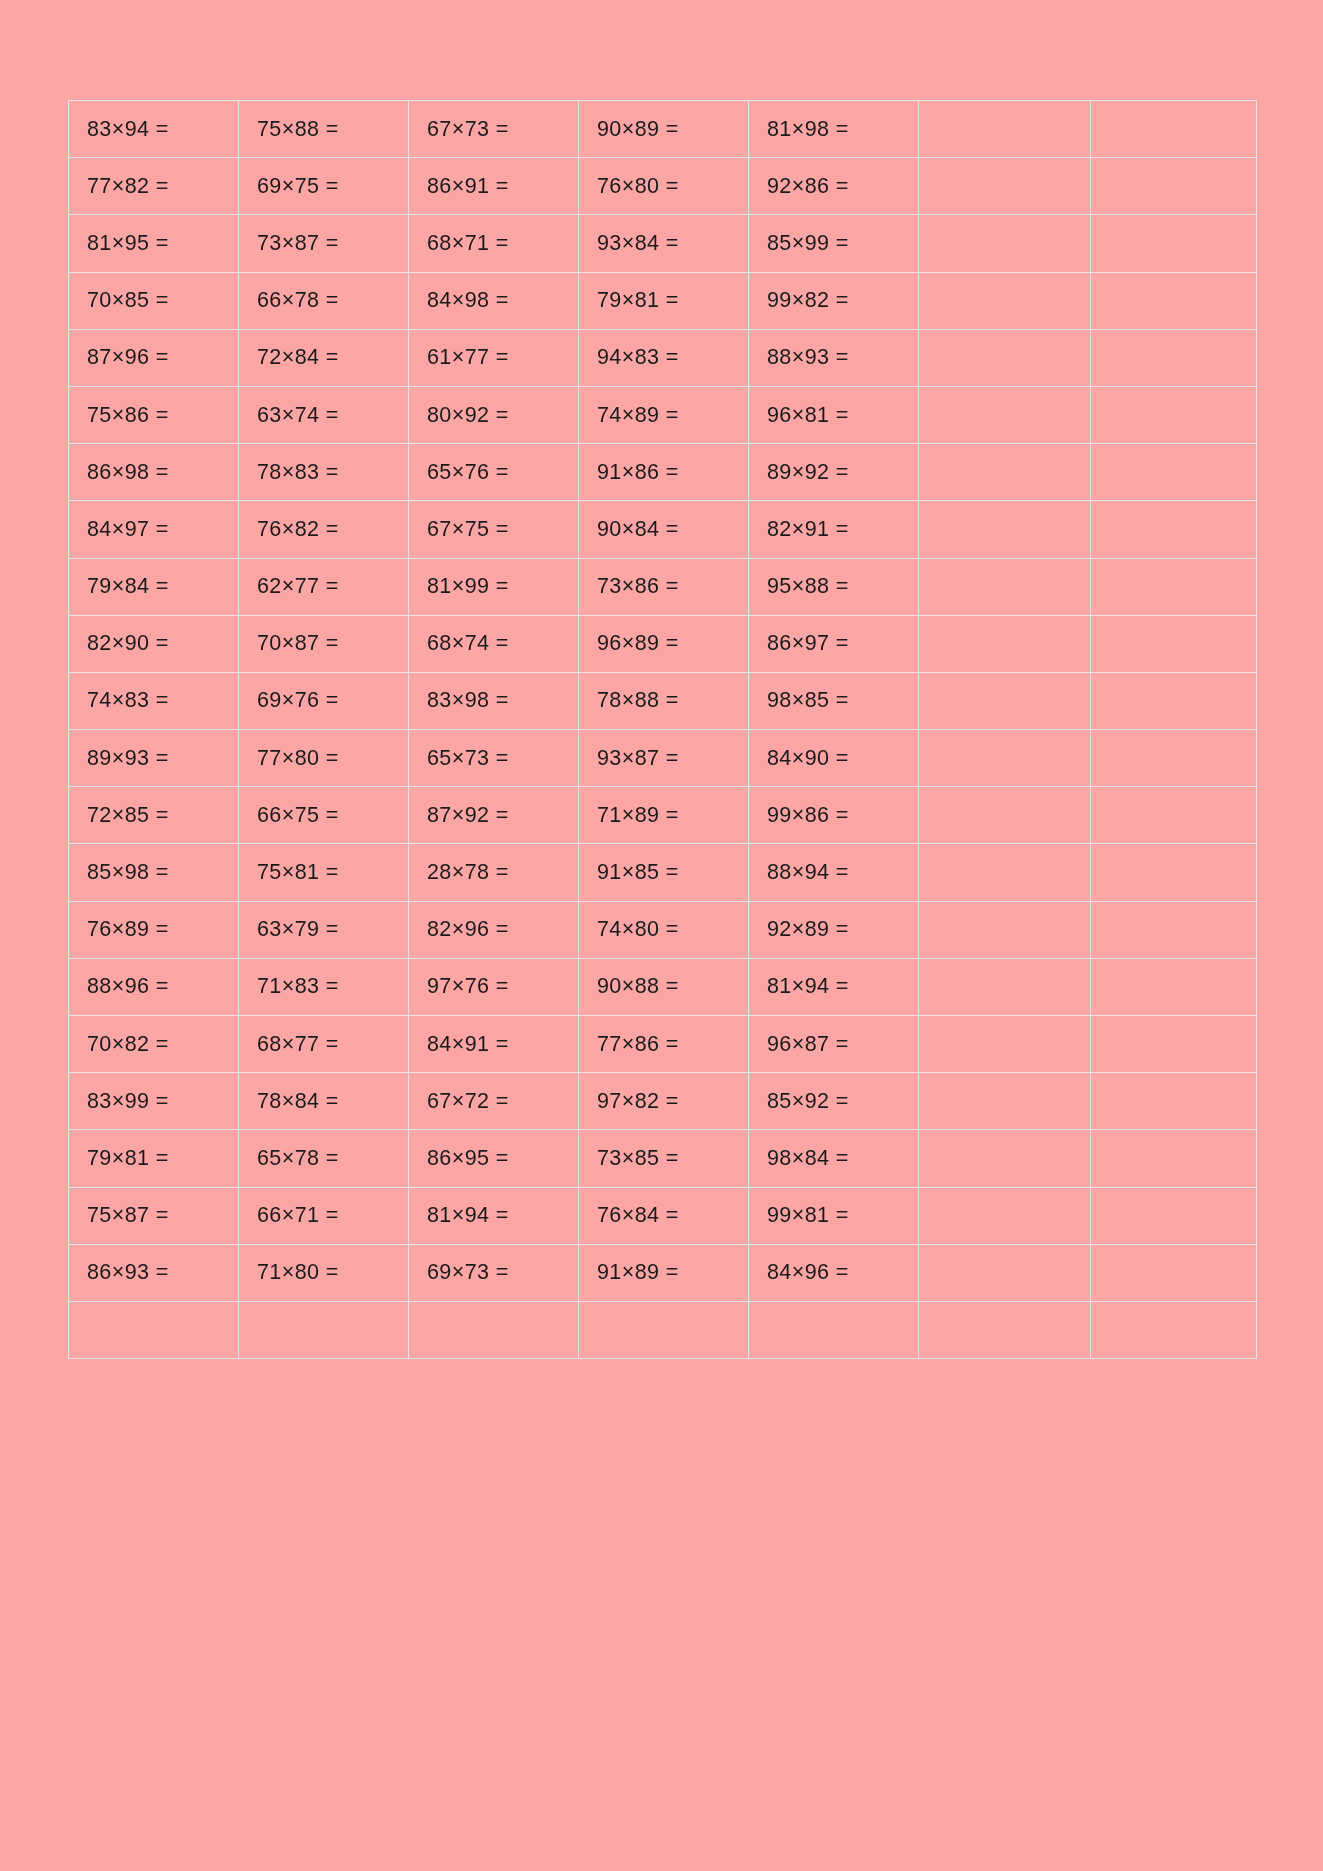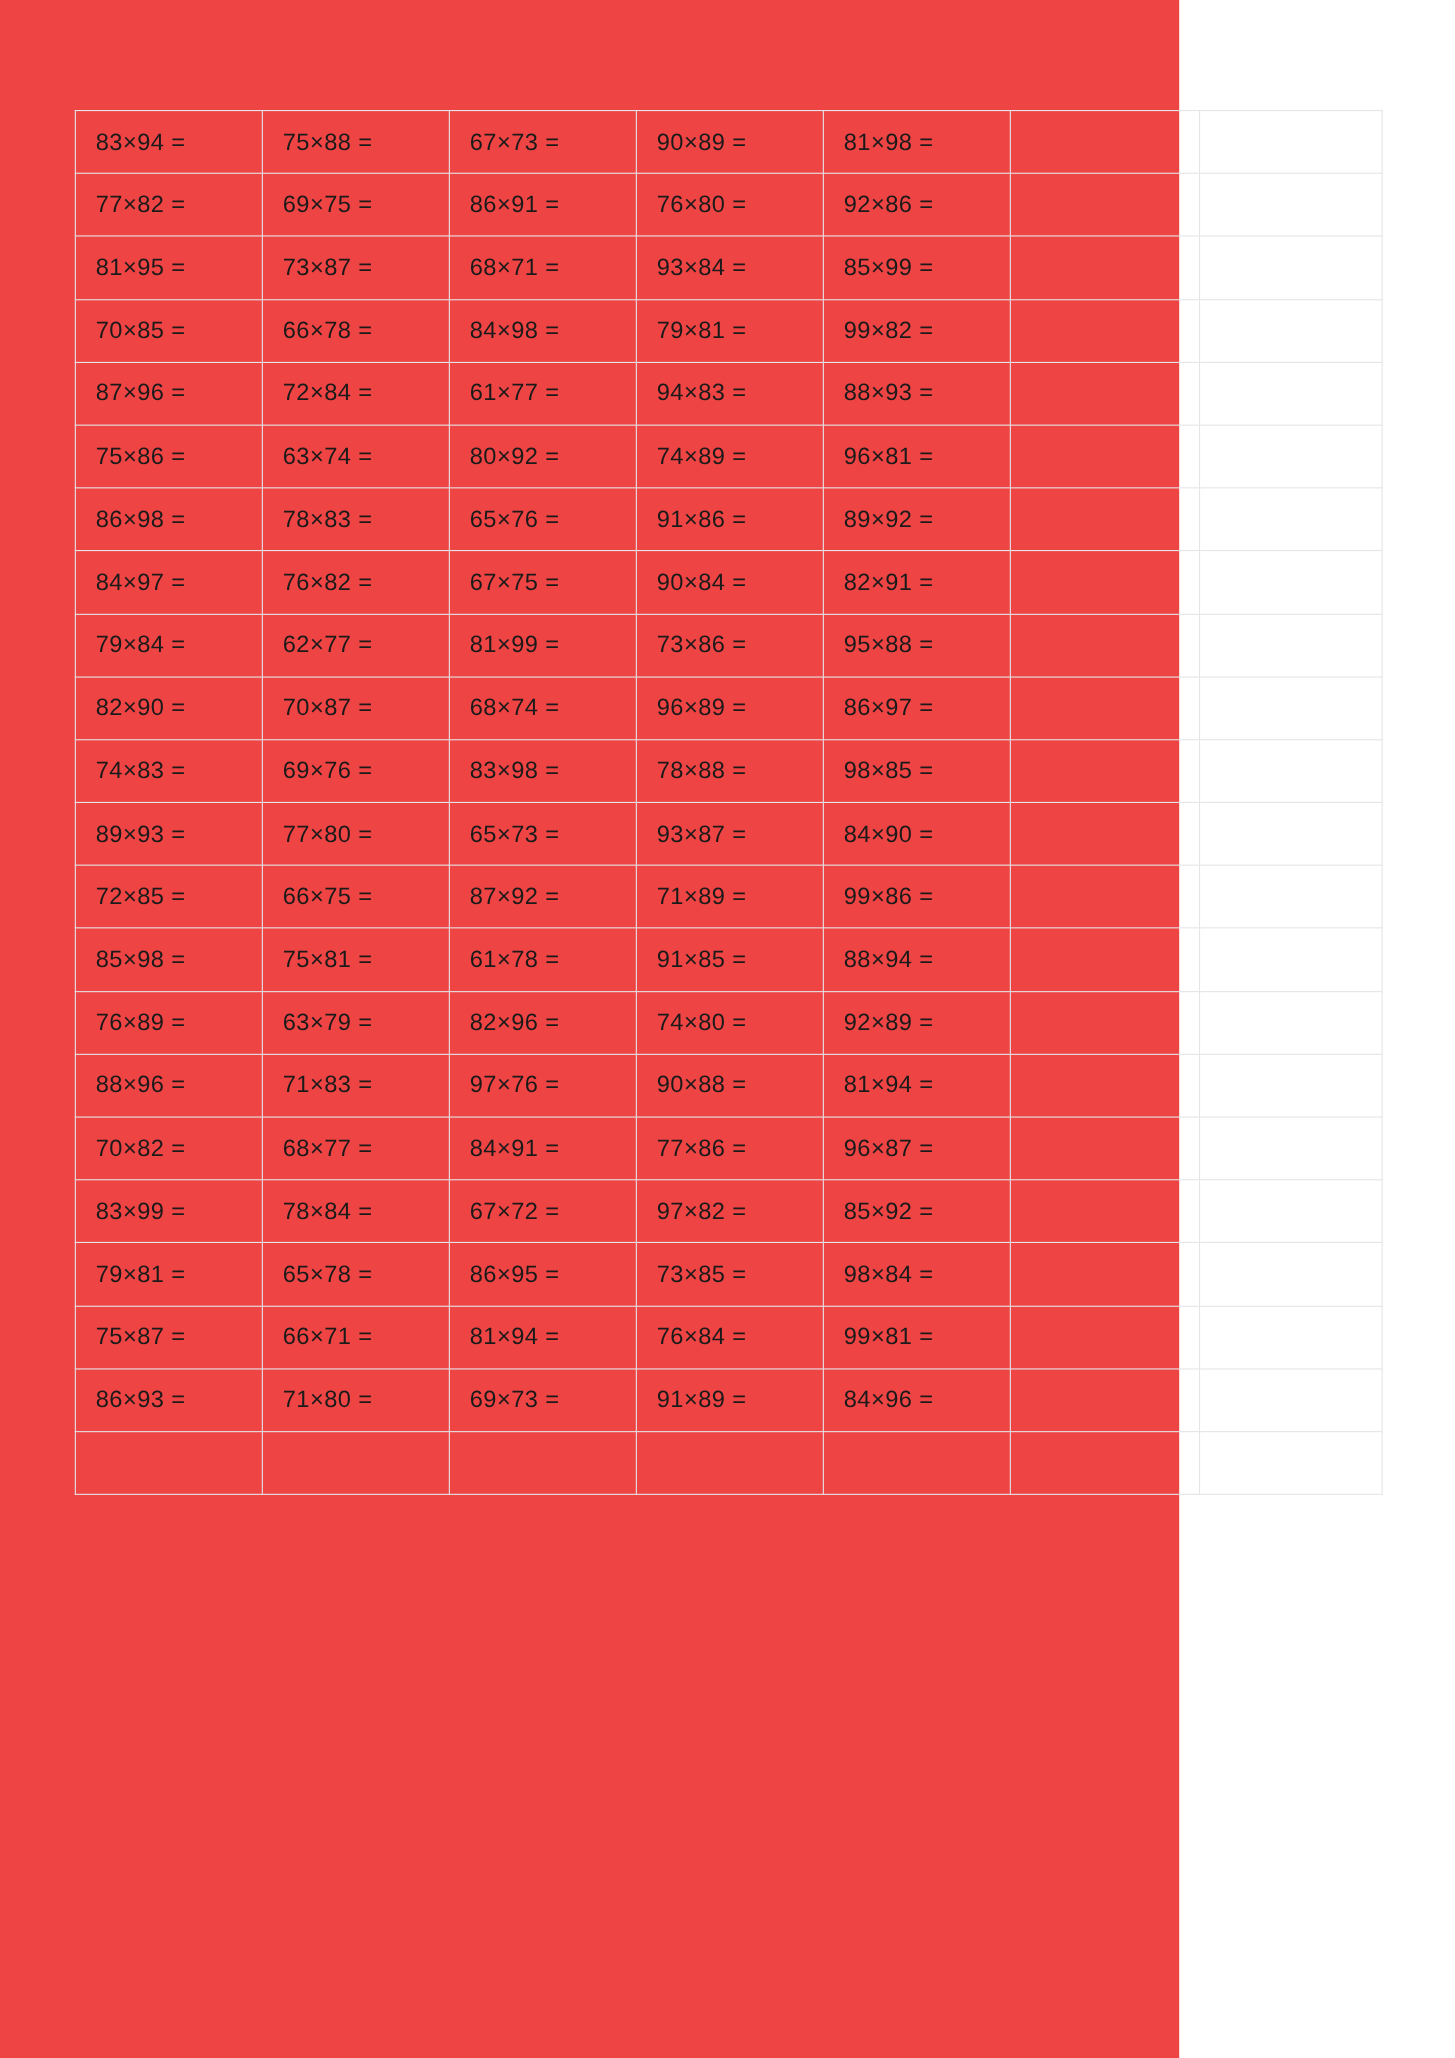--- a/index.html
+++ b/index.html
@@ -8,23 +8,23 @@
     background: #ffffff;
   }
   body {
     width: 1323px;
     height: 1871px;
     font-family: "Liberation Sans", sans-serif;
     -webkit-font-smoothing: antialiased;
   }
   .page {
     position: relative;
-    width: 1072px;
+    width: 1323px;
     height: 1871px;
-    background: #ef4444;
+    background: #fca5a5;
     box-sizing: border-box;
   }
   .sheet {
     position: absolute;
     left: 68px;
     top: 100px;
     width: 1188px;
   }
   table.worksheet {
     border-collapse: collapse;
@@ -179,21 +179,21 @@
             <td><span class="expr">66×75 =</span></td>
             <td><span class="expr">87×92 =</span></td>
             <td><span class="expr">71×89 =</span></td>
             <td><span class="expr">99×86 =</span></td>
             <td class="answer-cell"></td>
             <td class="answer-cell"></td>
           </tr>
           <tr>
             <td><span class="expr">85×98 =</span></td>
             <td><span class="expr">75×81 =</span></td>
-            <td><span class="expr">61×78 =</span></td>
+            <td><span class="expr">28×78 =</span></td>
             <td><span class="expr">91×85 =</span></td>
             <td><span class="expr">88×94 =</span></td>
             <td class="answer-cell"></td>
             <td class="answer-cell"></td>
           </tr>
           <tr>
             <td><span class="expr">76×89 =</span></td>
             <td><span class="expr">63×79 =</span></td>
             <td><span class="expr">82×96 =</span></td>
             <td><span class="expr">74×80 =</span></td>

